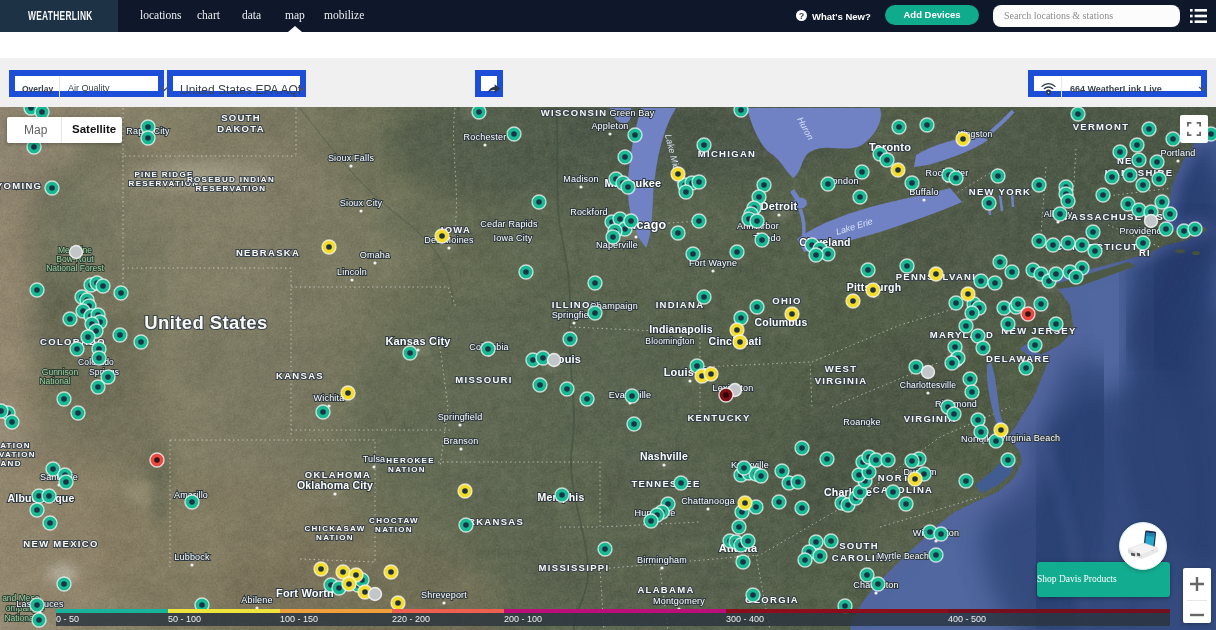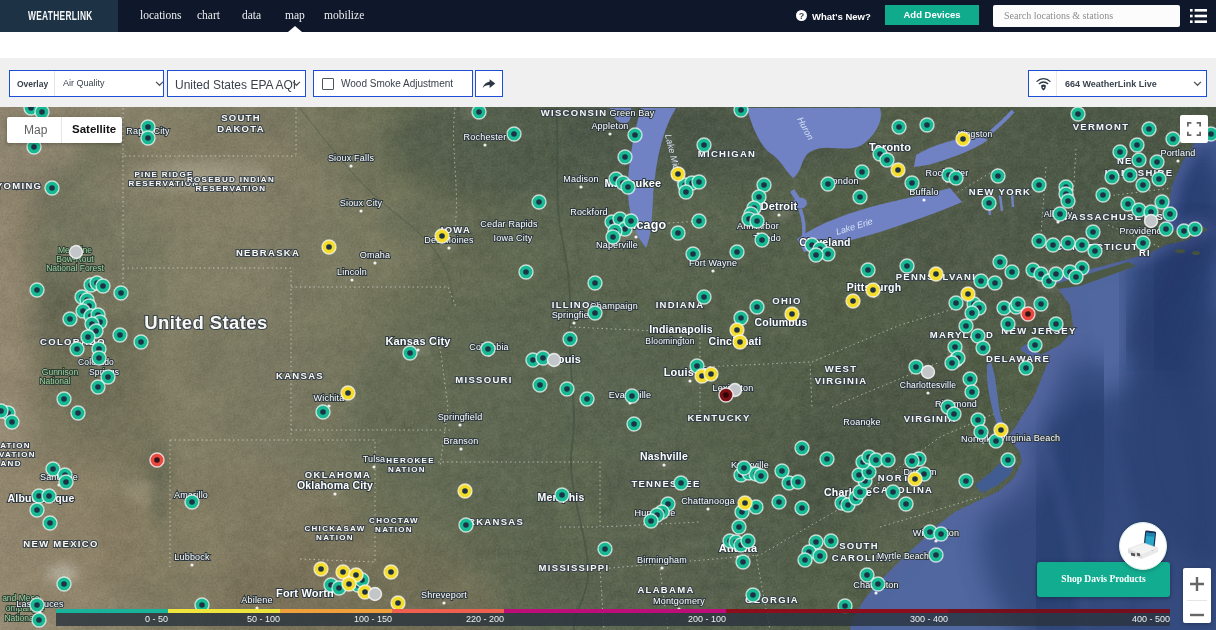--- a/index.html
+++ b/index.html
@@ -2,36 +2,36 @@
 <html><head><meta charset="utf-8"><style>
 *{margin:0;padding:0;box-sizing:border-box}
 html,body{width:1216px;height:630px;overflow:hidden;font-family:"Liberation Sans",sans-serif;background:#fff}
 #hdr{position:absolute;left:0;top:0;width:1216px;height:32px;background:#0f172a}
 #hlogo{position:absolute;left:0;top:0;width:118px;height:32px;background:#1d3245}
 #hlogo span{position:absolute;left:28px;top:8px;font-size:13.5px;font-weight:700;color:#f5f7f8;letter-spacing:.5px;transform:scaleX(.62);transform-origin:left center;white-space:nowrap}
 .nav{position:absolute;top:9px;font-family:"Liberation Serif",serif;font-size:11.5px;color:#eceef0}
 #tri{position:absolute;left:288px;top:26px;width:0;height:0;border-left:7px solid transparent;border-right:7px solid transparent;border-bottom:6px solid #fff}
 #whatsq{position:absolute;left:796px;top:10px;width:11px;height:11px;border-radius:50%;background:#fff;color:#3e4750;font-size:9px;font-weight:700;text-align:center;line-height:12px}
 #whats{position:absolute;left:812px;top:11px;font-size:9.5px;font-weight:700;color:#fff}
-#addbtn{position:absolute;left:885px;top:5px;width:94px;height:20px;border-radius:0;background:#0fab8c;color:#fff;font-size:9.5px;font-weight:700;text-align:center;line-height:20px}
-#srch{position:absolute;left:993px;top:5px;width:187px;height:22px;background:#fcfcfc;border-radius:2px}
+#addbtn{position:absolute;left:885px;top:5px;width:94px;height:20px;border-radius:10px;background:#0fab8c;color:#fff;font-size:9.5px;font-weight:700;text-align:center;line-height:20px}
+#srch{position:absolute;left:993px;top:5px;width:187px;height:22px;background:#fcfcfc;border-radius:8px}
 #srch span{position:absolute;left:11px;top:5px;font-family:"Liberation Serif",serif;font-size:10px;color:#8d8d8d}
 #toolbar{position:absolute;left:0;top:58px;width:1216px;height:49px;background:#f0f0f1}
-.tbox{position:absolute;top:12px;height:27px;background:#fff;border:1px solid #1d4ed8}
+.tbox{position:absolute;top:12px;height:27px;background:#fff;border:6px solid #1d4ed8}
 .tlbl{font-size:9px;color:#39424c}
 #map{position:absolute;left:0;top:107px;width:1216px;height:523px;background:#51604a}
 #mapsat{position:absolute;left:7px;top:10px;width:115px;height:26px;background:#fff;border-radius:2px;box-shadow:0 1px 4px rgba(0,0,0,.3);z-index:30}
 #fsbtn{position:absolute;left:1180px;top:8px;width:28px;height:28px;background:#fff;border-radius:2px;z-index:30}
 #zoomc{position:absolute;left:1183px;top:461px;width:28px;height:55px;background:#fff;border-radius:2px;box-shadow:0 1px 4px rgba(0,0,0,.3);z-index:30}
-#shopb{position:absolute;left:1037px;top:455px;width:133px;height:35px;background:#12ad90;border-radius:3px;z-index:29;color:#fff;font-family:"Liberation Serif",serif;font-size:9.5px;font-weight:700;text-align:center;line-height:35px;box-shadow:0 1px 5px rgba(0,0,0,.35)}
+#shopb{position:absolute;left:1037px;top:455px;width:133px;height:35px;background:#12ad90;border-radius:3px;z-index:29;color:#fff;font-family:"Liberation Serif",serif;font-size:9.5px;font-weight:400;line-height:35px;box-shadow:0 1px 5px rgba(0,0,0,.35)}
 #prodc{position:absolute;left:1119px;top:415px;width:48px;height:48px;border-radius:50%;background:#fff;border:1px solid #d9efe9;z-index:30;box-shadow:0 1px 4px rgba(0,0,0,.25)}
 #legend{position:absolute;left:56px;top:502px;width:1114px;z-index:28}
 #lbar{height:4px;display:flex}
 #lstrip{height:13px;background:rgba(43,53,62,.82);display:flex;color:#eef1f3;font-size:9px}
-#lstrip div{text-align:right;line-height:13px}
+#lstrip div{text-align:left;line-height:13px}
 .city{fill:#fff;stroke:#2e3a40;stroke-width:2px;paint-order:stroke;font-family:"Liberation Sans",sans-serif;text-anchor:middle;letter-spacing:.2px}
 .st{fill:#fff;stroke:#38424a;stroke-width:2.2px;paint-order:stroke;font-weight:700;font-family:"Liberation Sans",sans-serif;text-anchor:middle;letter-spacing:1.3px;opacity:.95}
 .gl{fill:#9fd3a0;stroke:#2c3d33;stroke-width:1.8px;paint-order:stroke;font-family:"Liberation Sans",sans-serif;text-anchor:middle}
 .lake{fill:#7082c4}
 </style></head><body>
 <div id="hdr">
 <div id="hlogo">
       <span>WEATHERLINK</span>
     </div>
 <div class="nav" style="left:140px">locations</div>
@@ -64,24 +64,20 @@
 <span class="tlbl" style="position:absolute;left:53px;top:7px">Air Quality</span>
 <svg style="position:absolute;left:145px;top:10px" width="9" height="6" viewBox="0 0 10 7">
         <path d="M1 1 L5 5 L9 1" fill="none" stroke="#555" stroke-width="1.5"></path>
       </svg>
 </div>
 <div class="tbox" style="left:167px;width:139px">
 <span class="tlbl" style="position:absolute;left:7px;top:7px;font-size:12px;white-space:nowrap">United States EPA AQI</span>
 <svg style="position:absolute;left:124px;top:10px" width="9" height="6" viewBox="0 0 10 7">
         <path d="M1 1 L5 5 L9 1" fill="none" stroke="#555" stroke-width="1.5"></path>
       </svg>
-</div>
-<div class="tbox" style="left:313px;width:160px">
-<div style="position:absolute;left:8px;top:7px;width:12px;height:12px;border:1.6px solid #4a5560;border-radius:1px"></div>
-<span class="tlbl" style="position:absolute;left:27px;top:7px;font-size:10px;white-space:nowrap">Wood Smoke Adjustment</span>
 </div>
 <div class="tbox" style="left:475px;width:28px">
 <svg style="position:absolute;left:5px;top:5px" width="16" height="15" viewBox="0 0 24 24">
         <path d="M13 5v4C6 10 3 15 2 19c2.5-3 6-4.5 11-4.5V19l9-7-9-7z" fill="#2b3744"></path>
       </svg>
 </div>
 <div class="tbox" style="left:1028px;width:179px">
 <svg style="position:absolute;left:6px;top:4px" width="17" height="16" viewBox="0 0 26 23">
 <g fill="none" stroke="#2b3744" stroke-width="2" stroke-linecap="round">
 <path d="M3 9 a14 14 0 0 1 20 0"></path>

